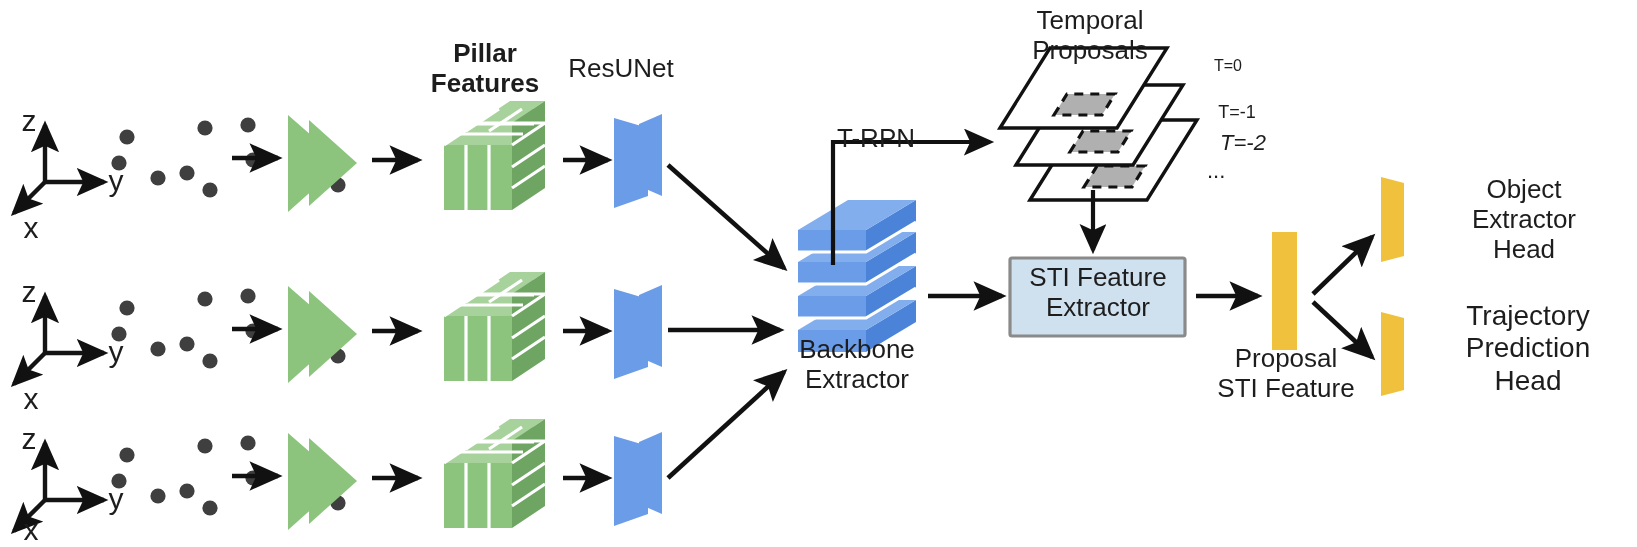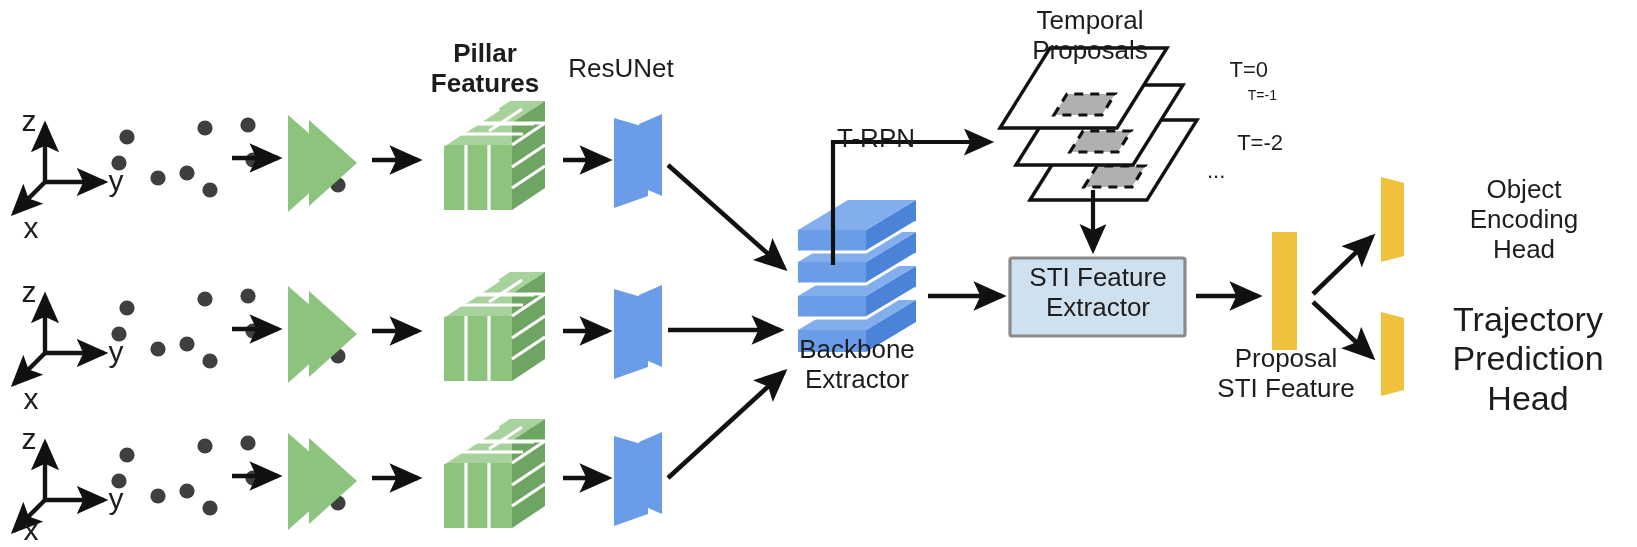--- a/index.html
+++ b/index.html
@@ -247,30 +247,30 @@
   <div class="lbl" style="left:772px;top:334px;width:170px;font-size:26px;">Backbone
 Extractor</div>
 
   <div class="lbl" style="left:1012px;top:262px;width:172px;font-size:26px;">STI Feature
 Extractor</div>
 
   <div class="lbl" style="left:1205px;top:343px;width:162px;font-size:26px;">Proposal
 STI Feature</div>
 
   <div class="lbl" style="left:1419px;top:174px;width:210px;font-size:26px;">Object
-Encoding
+Extractor
 Head</div>
 
-  <div class="lbl" style="left:1419px;top:300px;width:218px;font-size:34px;">Trajectory
+  <div class="lbl" style="left:1419px;top:300px;width:218px;font-size:28px;">Trajectory
 Prediction
 Head</div>
 
-  <div class="lbl" style="left:1188px;top:57px;width:80px;font-size:22px;text-align:right;">T=0</div>
-  <div class="lbl" style="left:1197px;top:87px;width:80px;font-size:14px;text-align:right;">T=-1</div>
-  <div class="lbl" style="left:1203px;top:130px;width:80px;font-size:22px;text-align:right;">T=-2</div>
+  <div class="lbl" style="left:1188px;top:57px;width:80px;font-size:16px;text-align:center;">T=0</div>
+  <div class="lbl" style="left:1197px;top:102px;width:80px;font-size:18px;text-align:center;">T=-1</div>
+  <div class="lbl" style="left:1203px;top:130px;width:80px;font-size:22px;text-align:center;font-style:italic;">T=-2</div>
   <div class="lbl" style="left:1207px;top:158px;width:60px;font-size:22px;text-align:left;">...</div>
 
   <div class="lbl" style="left:14px;top:104px;width:30px;font-size:30px;">z</div>
   <div class="lbl" style="left:101px;top:164px;width:30px;font-size:30px;">y</div>
   <div class="lbl" style="left:16px;top:211px;width:30px;font-size:30px;">x</div>
 
   <div class="lbl" style="left:14px;top:275px;width:30px;font-size:30px;">z</div>
   <div class="lbl" style="left:101px;top:335px;width:30px;font-size:30px;">y</div>
   <div class="lbl" style="left:16px;top:382px;width:30px;font-size:30px;">x</div>
 

